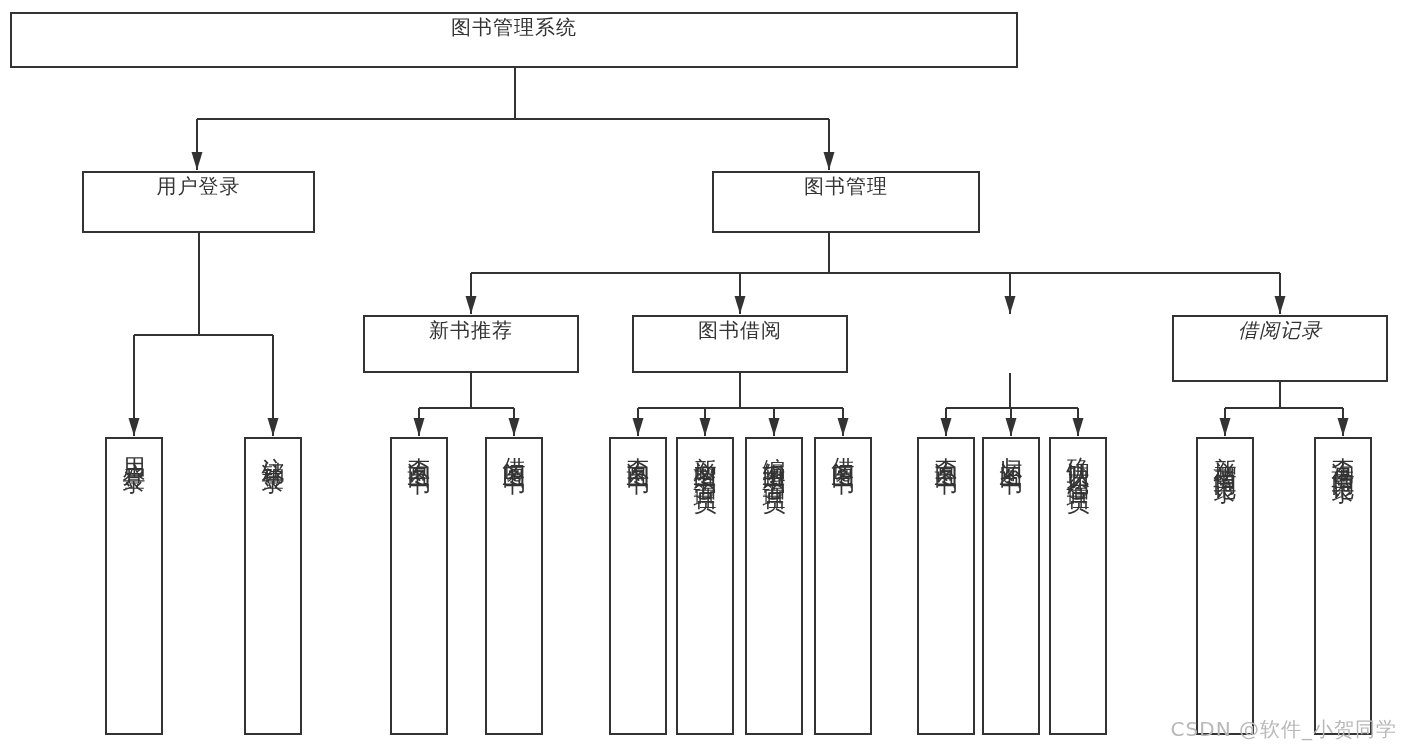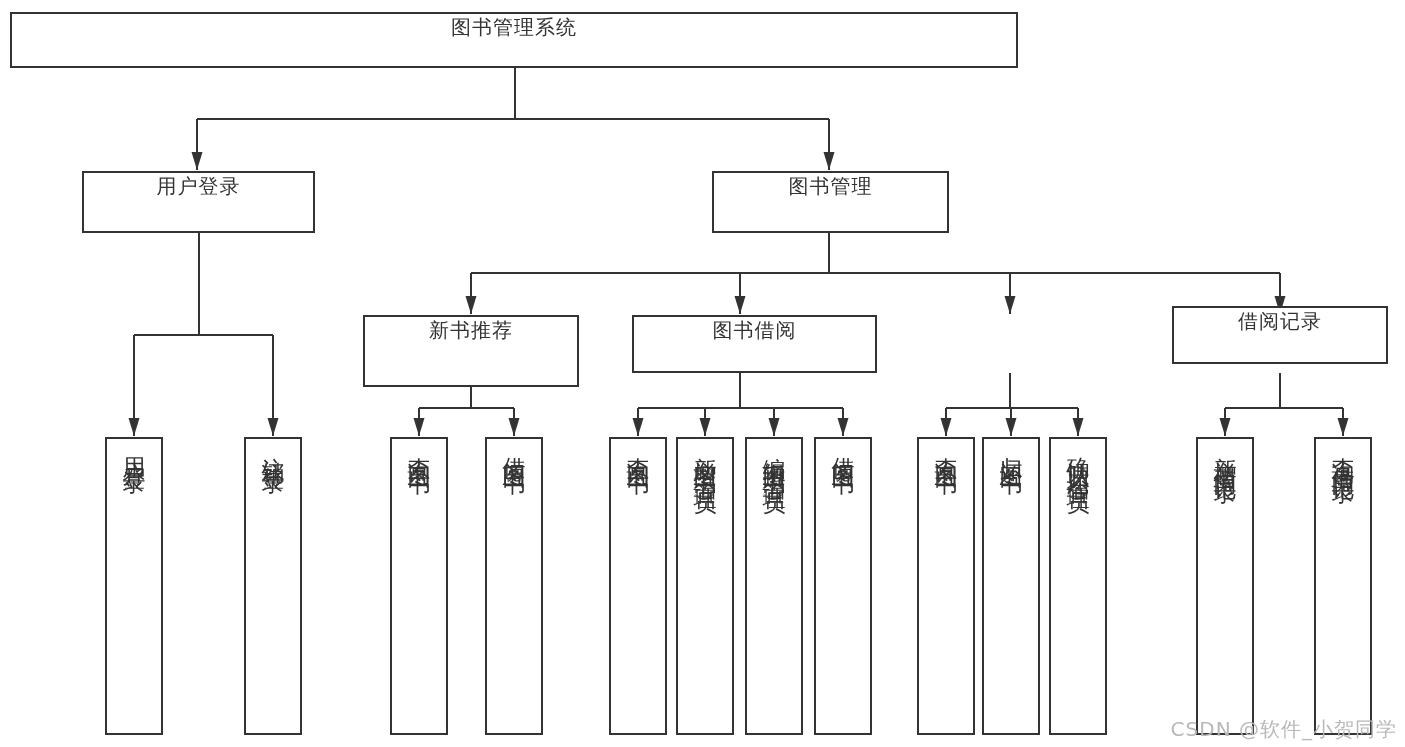--- a/index.html
+++ b/index.html
@@ -107,31 +107,31 @@
     <line x1="1343" y1="408" x2="1343" y2="436" marker-end="url(#arr)"></line>
   </svg>
 
   <div class="node" style="left:10px; top:12px; width:1008px; height:56px;">
     <span class="hlabel">图书管理系统</span>
   </div>
 
   <div class="node" style="left:82px; top:171px; width:233px; height:62px;">
     <span class="hlabel">用户登录</span>
   </div>
-  <div class="node" style="left:712px; top:171px; width:237px; height:62px;">
+  <div class="node" style="left:712px; top:171px; width:268px; height:62px;">
     <span class="hlabel">图书管理</span>
   </div>
 
-  <div class="node" style="left:363px; top:315px; width:216px; height:72px;">
+  <div class="node" style="left:363px; top:315px; width:216px; height:58px;">
     <span class="hlabel">新书推荐</span>
   </div>
-  <div class="node" style="left:632px; top:315px; width:245px; height:58px;">
+  <div class="node" style="left:632px; top:315px; width:216px; height:58px;">
     <span class="hlabel">图书借阅</span>
   </div>
-  <div class="node" style="left:1172px; top:306px; width:216px; height:58px;">
+  <div class="node" style="left:1172px; top:315px; width:216px; height:67px;font-style:italic;">
     <span class="hlabel">借阅记录</span>
   </div>
 
   <div class="node leaf" style="left:105px; top:437px; width:58px; height:298px;">
     <span class="vlabel">用户登录</span>
   </div>
   <div class="node leaf" style="left:244px; top:437px; width:58px; height:298px;">
     <span class="vlabel">注销登录</span>
   </div>
 

